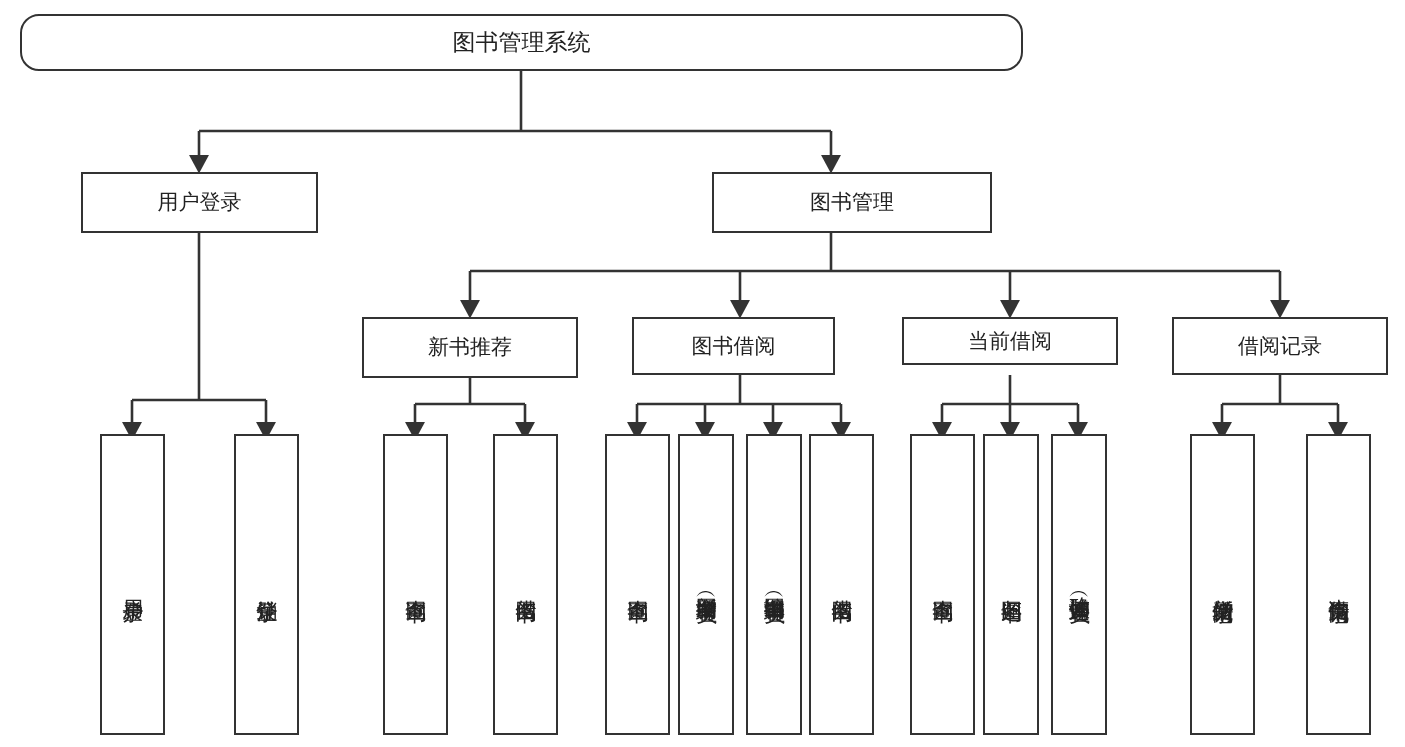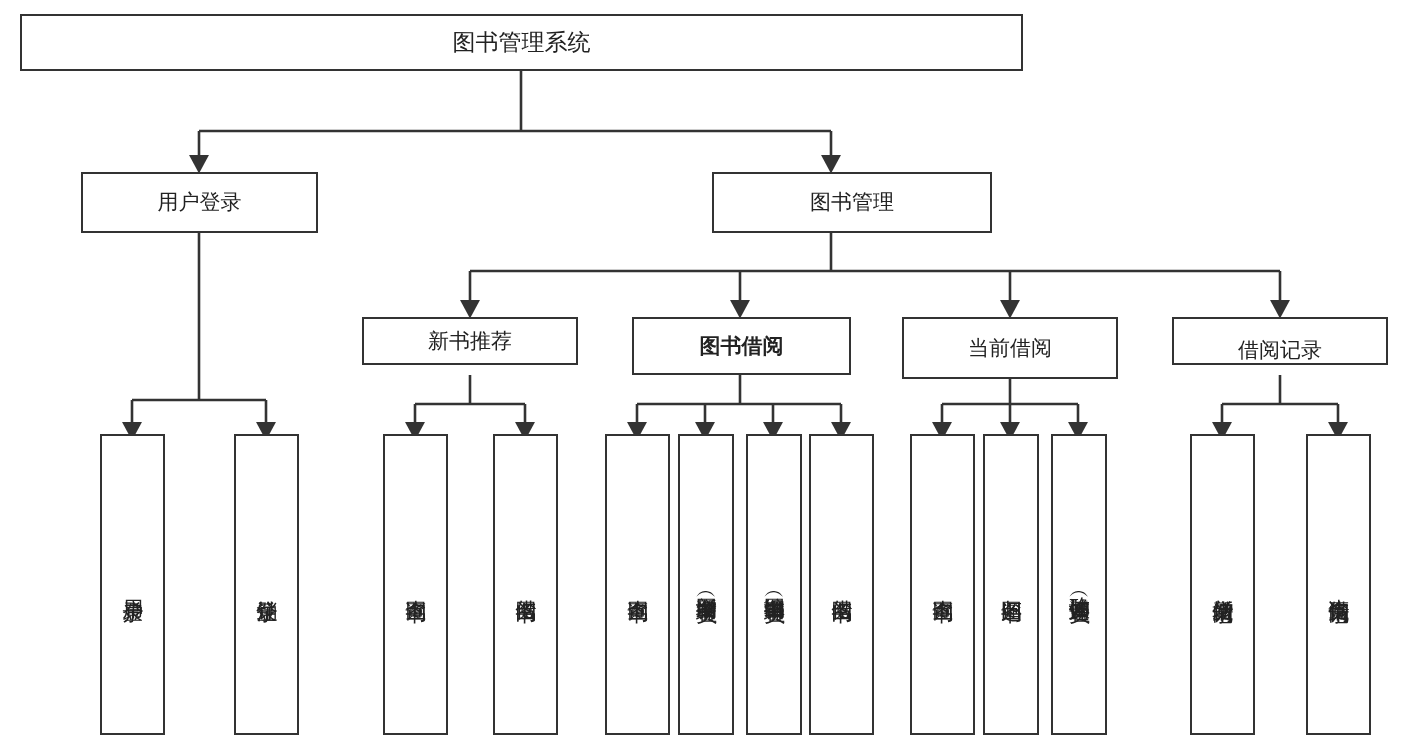--- a/index.html
+++ b/index.html
@@ -34,20 +34,21 @@
     align-items: center;
     justify-content: center;
     text-align: center;
     line-height: 1.18;
   }
   .node.h {
     font-size: 21px;
   }
   .node.h.big {
     font-size: 23px;
+    border-radius: 19px;
   }
   .node.v {
     writing-mode: vertical-rl;
     text-orientation: upright;
     font-size: 21px;
     letter-spacing: 1px;
     padding: 6px 0;
   }
   .node.v .vtext {
     writing-mode: vertical-rl;
@@ -125,30 +126,30 @@
     <span>图书管理系统</span>
   </div>
 
   <div class="node h" style="left:81px; top:172px; width:237px; height:61px;">
     <span>用户登录</span>
   </div>
   <div class="node h" style="left:712px; top:172px; width:280px; height:61px;">
     <span>图书管理</span>
   </div>
 
-  <div class="node h" style="left:362px; top:317px; width:216px; height:48px;justify-content:center;">
+  <div class="node h" style="left:362px; top:317px; width:216px; height:61px;justify-content:center;">
     <span>新书推荐</span>
   </div>
-  <div class="node h" style="left:632px; top:317px; width:219px; height:58px;font-weight:bold;">
+  <div class="node h" style="left:632px; top:317px; width:203px; height:58px;">
     <span>图书借阅</span>
   </div>
-  <div class="node h" style="left:902px; top:317px; width:216px; height:62px;">
+  <div class="node h" style="left:902px; top:317px; width:216px; height:48px;">
     <span>当前借阅</span>
   </div>
-  <div class="node h" style="left:1172px; top:317px; width:216px; height:48px;align-items:flex-end;">
+  <div class="node h" style="left:1172px; top:317px; width:216px; height:58px;">
     <span>借阅记录</span>
   </div>
 
   <div class="node v" style="left:100px; top:434px; width:65px; height:301px;">
     <span class="vtext">用户登录</span>
   </div>
   <div class="node v" style="left:234px; top:434px; width:65px; height:301px;">
     <span class="vtext">注销登录</span>
   </div>
 

